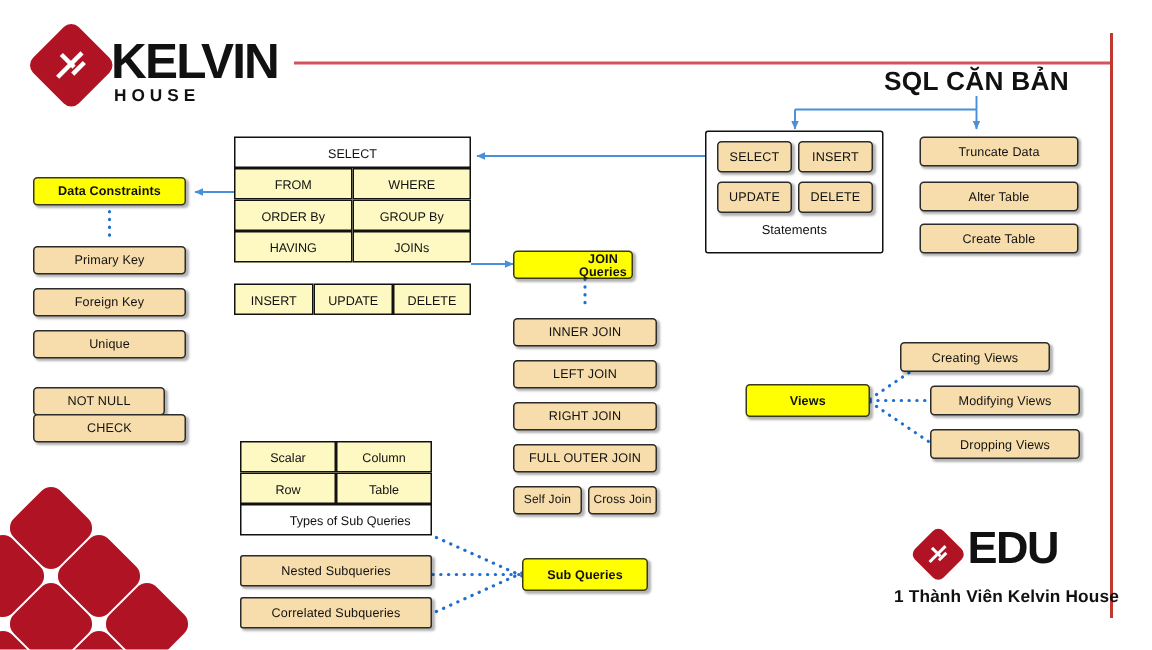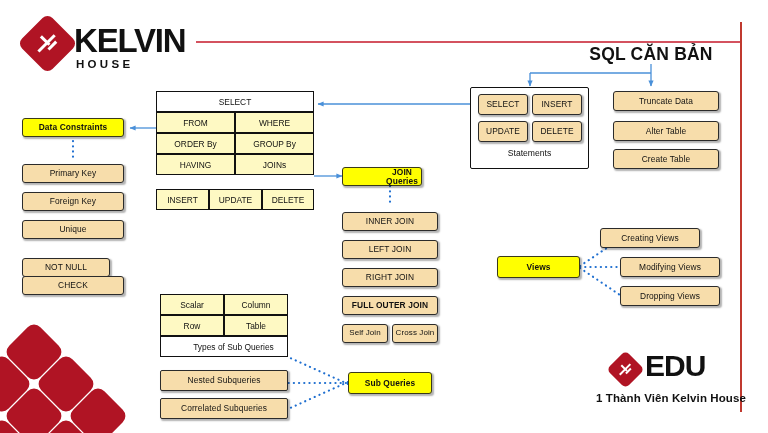--- a/index.html
+++ b/index.html
@@ -149,21 +149,21 @@
 
   <div class="cell" style="left:156px;top:189px;width:53px;height:21px;">INSERT</div>
   <div class="cell" style="left:209px;top:189px;width:53px;height:21px;">UPDATE</div>
   <div class="cell" style="left:262px;top:189px;width:52px;height:21px;">DELETE</div>
 
   <div class="node yellow" style="left:342px;top:167px;width:80px;height:19px;padding-left:40px;">JOIN Queries</div>
 
   <div class="node" style="left:342px;top:212px;width:96px;height:19px;">INNER JOIN</div>
   <div class="node" style="left:342px;top:240px;width:96px;height:19px;">LEFT JOIN</div>
   <div class="node" style="left:342px;top:268px;width:96px;height:19px;">RIGHT JOIN</div>
-  <div class="node" style="left:342px;top:296px;width:96px;height:19px;font-weight:bold;">FULL OUTER JOIN</div>
+  <div class="node" style="left:342px;top:296px;width:96px;height:19px;">FULL OUTER JOIN</div>
   <div class="node" style="left:342px;top:324px;width:46px;height:19px;font-size:8px;">Self Join</div>
   <div class="node" style="left:392px;top:324px;width:46px;height:19px;font-size:8px;">Cross Join</div>
 
   <div class="frame" style="left:470px;top:87px;width:119px;height:82px;"></div>
   <div class="node" style="left:478px;top:94px;width:50px;height:21px;">SELECT</div>
   <div class="node" style="left:532px;top:94px;width:50px;height:21px;">INSERT</div>
   <div class="node" style="left:478px;top:121px;width:50px;height:21px;">UPDATE</div>
   <div class="node" style="left:532px;top:121px;width:50px;height:21px;">DELETE</div>
   <div style="position:absolute;left:470px;top:148px;width:119px;text-align:center;font-size:8.6px;">Statements</div>
 

